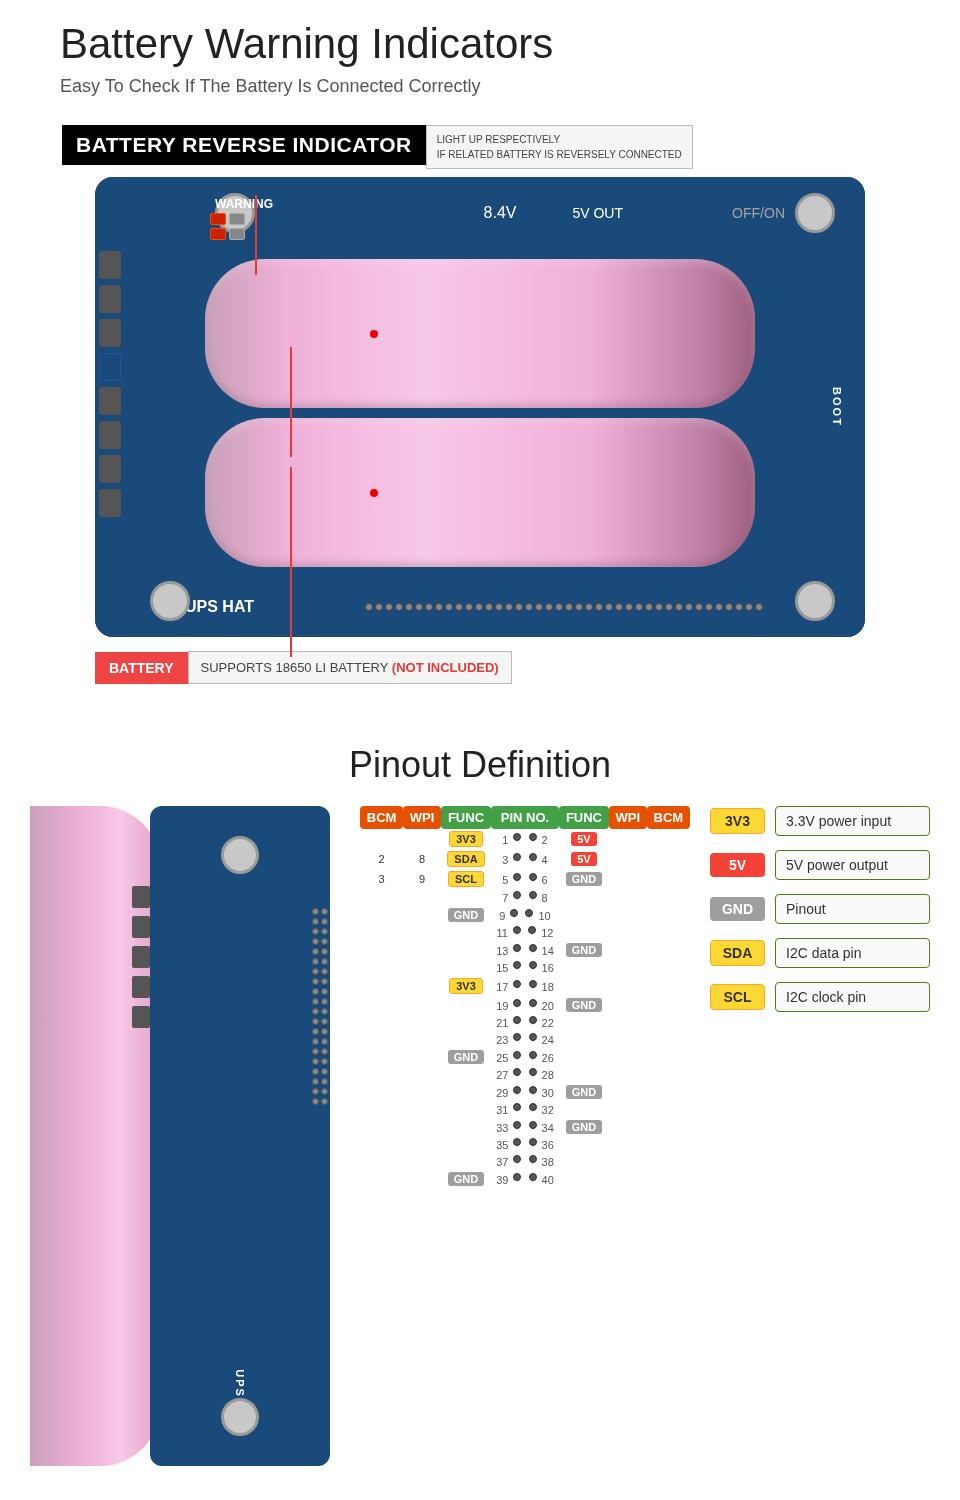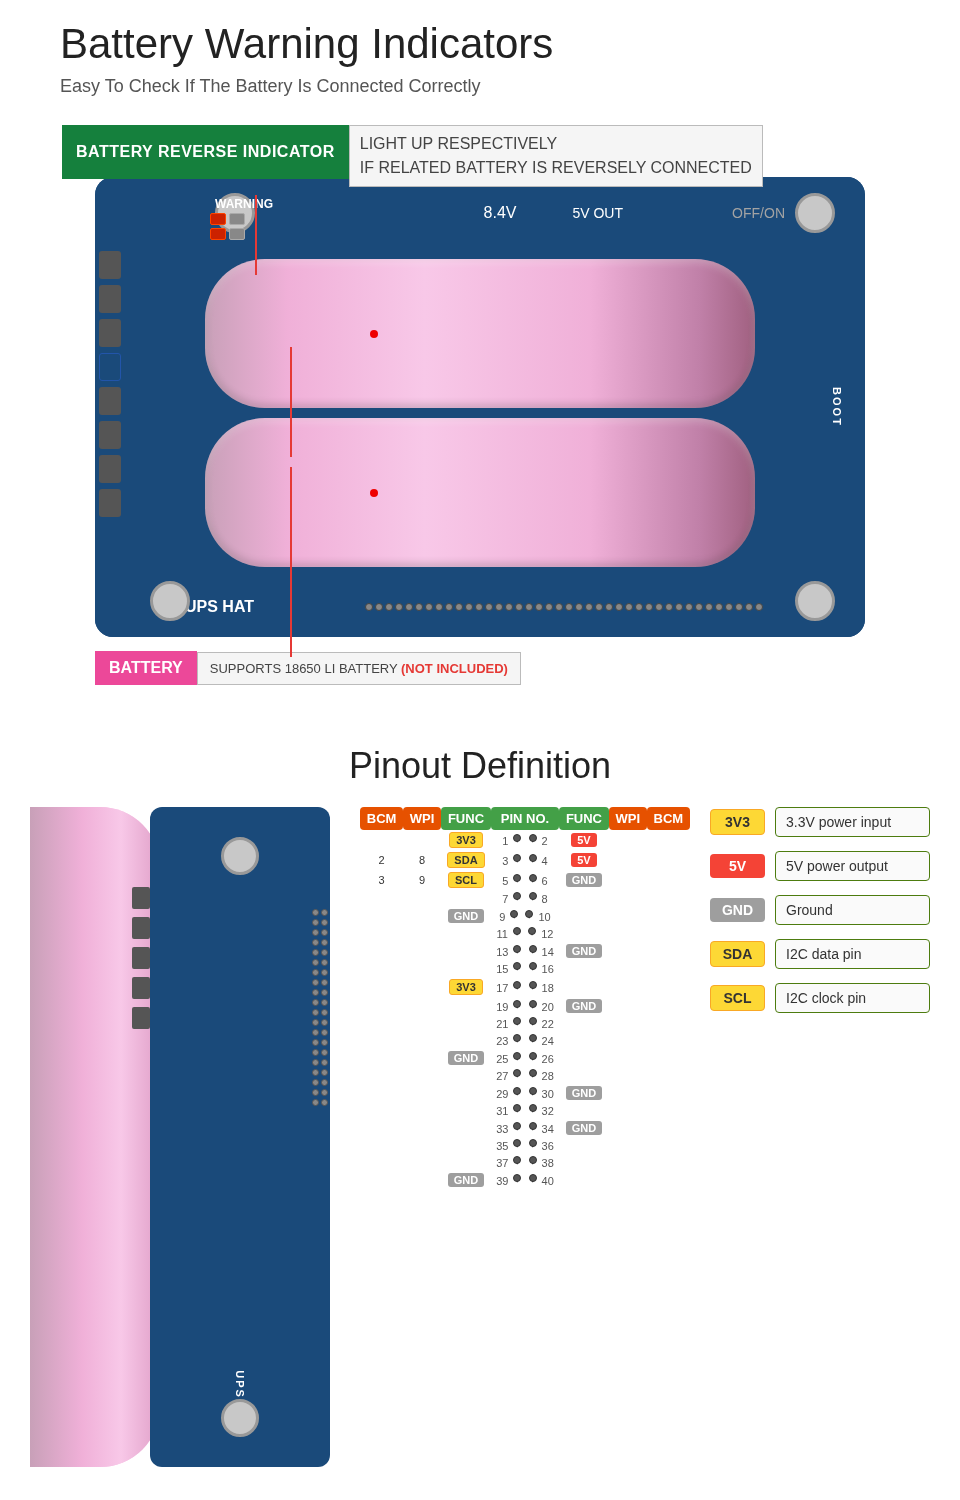--- a/index.html
+++ b/index.html
@@ -36,32 +36,32 @@
     .callout-indicator {
       position: absolute;
       top: 18px;
       left: 62px;
       display: flex;
       align-items: flex-start;
       gap: 0;
       z-index: 10;
     }
     .callout-red {
-      background: #15803d;
+      background: #000000;
       color: #fff;
       font-weight: bold;
-      font-size: 16px;
-      padding: 18px 14px;
+      font-size: 21px;
+      padding: 8px 14px;
       letter-spacing: 0.5px;
     }
     .callout-gray {
       background: #f5f5f5;
       border: 1px solid #bbb;
       color: #444;
-      font-size: 16px;
+      font-size: 10px;
       padding: 6px 10px;
       line-height: 1.5;
     }
 
     
     .board-wrapper {
       position: relative;
       margin: 0 auto;
       width: 770px;
     }
@@ -467,21 +467,21 @@
         </div>
       </div>
 
     </div>
 
     <div style="position:absolute; left:195px; top:170px; width:2px; height:110px; background:#e53935; z-index:5;"></div>
     <div style="position:absolute; left:195px; top:290px; width:2px; height:110px; background:#e53935; z-index:5;"></div>
     <div style="position:absolute; left:195px; top:400px; width:2px; height:80px; background:#e53935; z-index:5;"></div>
 
     <div style="position:relative; margin-top:14px; display:flex; align-items:center; gap:0;">
-      <div style="background:#ec4899;color:#fff;font-weight:bold;font-size:16px;padding:8px 14px;">BATTERY</div>
+      <div style="background:#ef4444;color:#fff;font-weight:bold;font-size:14px;padding:8px 14px;">BATTERY</div>
       <div style="background:#f5f5f5;border:1px solid #bbb;color:#444;font-size:13px;padding:8px 12px;">
         <span>SUPPORTS 18650 LI BATTERY</span>
         <span style="color:#e53935;font-weight:bold;">(NOT INCLUDED)</span>
       </div>
     </div>
 
   </div>
 </div>
 
 <div class="pinout-section">
@@ -898,21 +898,21 @@
     <div class="legend-item">
       <span class="legend-badge badge-3v3">3V3</span>
       <span class="legend-desc">3.3V power input</span>
     </div>
         <div class="legend-item">
       <span class="legend-badge badge-5v">5V</span>
       <span class="legend-desc">5V power output</span>
     </div>
         <div class="legend-item">
       <span class="legend-badge badge-gnd">GND</span>
-      <span class="legend-desc">Ground</span>
+      <span class="legend-desc">Pinout</span>
     </div>
         <div class="legend-item">
       <span class="legend-badge badge-sda">SDA</span>
       <span class="legend-desc">I2C data pin</span>
     </div>
         <div class="legend-item">
       <span class="legend-badge badge-scl">SCL</span>
       <span class="legend-desc">I2C clock pin</span>
     </div>
       </div>

